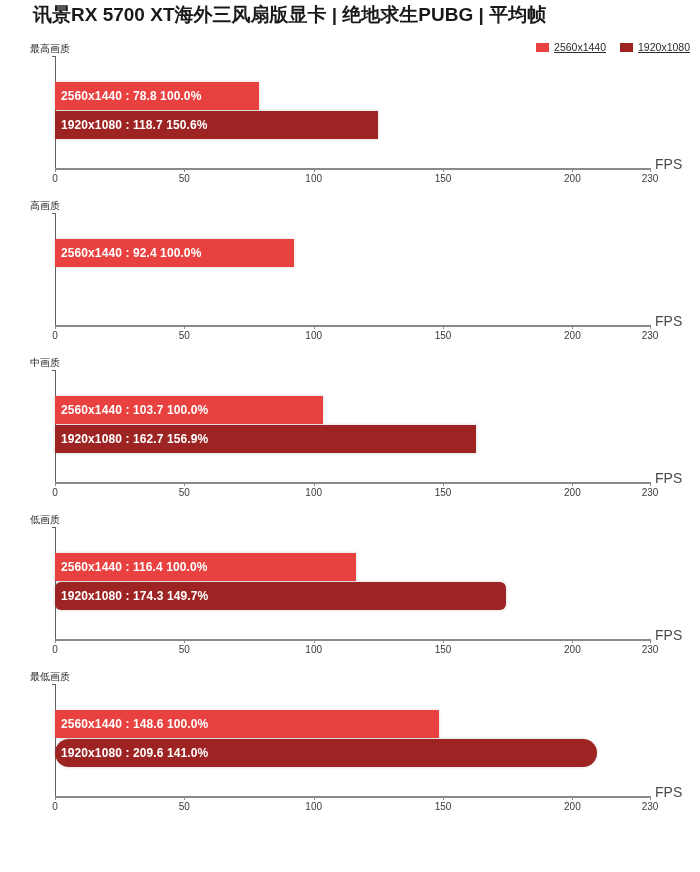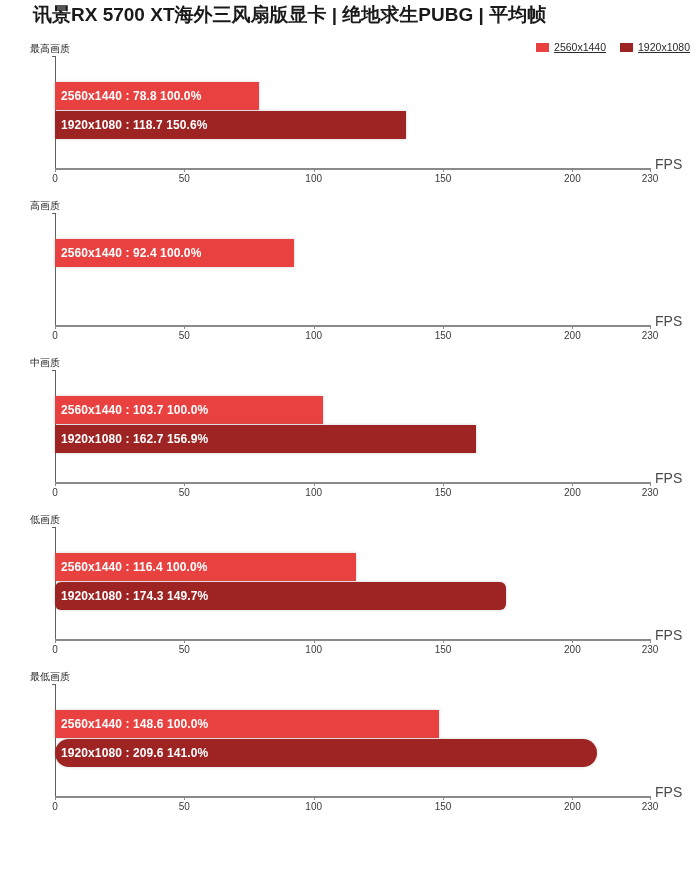--- a/index.html
+++ b/index.html
@@ -204,21 +204,21 @@
           <div class="tick" style="left: 388.043px;"></div>
           <div class="tick-label" style="left: 388.043px;">150</div>
           <div class="tick" style="left: 517.391px;"></div>
           <div class="tick-label" style="left: 517.391px;">200</div>
           <div class="tick" style="left: 595px;"></div>
           <div class="tick-label" style="left: 595px;">230</div>
           <div class="bars">
             <div class="bar series-0" style="width: 203.852px; background: rgb(232, 65, 63);">
               <span class="bar-label">2560x1440 : 78.8  100.0%</span>
             </div>
-            <div class="bar series-1" style="width: 351px; background: rgb(158, 36, 35);">
+            <div class="bar series-1" style="width: 323px; background: rgb(158, 36, 35);">
               <span class="bar-label">1920x1080 : 118.7  150.6%</span>
             </div>
           </div>
         </div>
       </div>
       <div class="chart-block">
         <div class="group-label">高画质</div>
         <div class="plot">
           <div class="y-axis"></div>
           <div class="y-axis-cap"></div>

